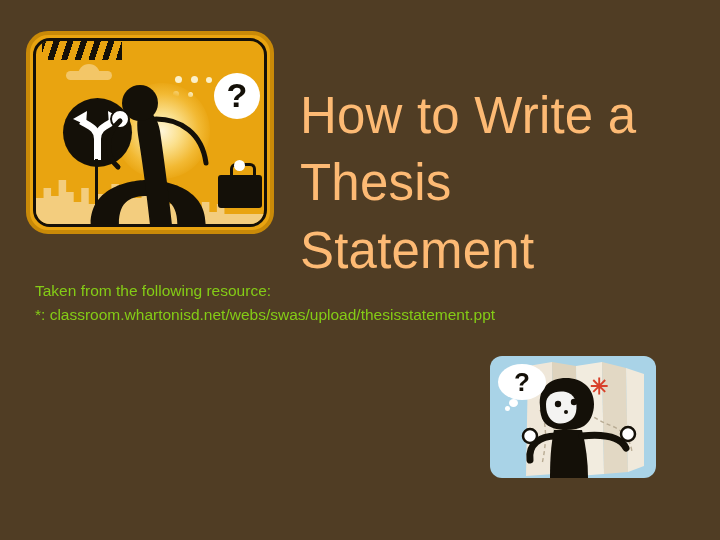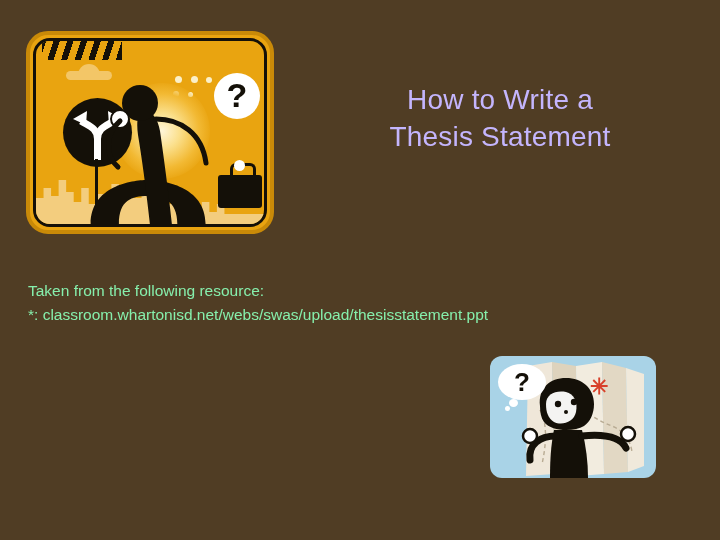--- a/index.html
+++ b/index.html
@@ -15,35 +15,34 @@
     overflow: hidden;
     font-family: "Liberation Sans", sans-serif;
   }
 
   
   #title {
     position: absolute;
     left: 300px;
     top: 82px;
     width: 400px;
-    text-align: center;
-    color: #c4b5fd;
-    font-size: 28px;
+    color: #fdba74;
+    font-size: 51px;
     line-height: 1.32;
     font-weight: 400;
     letter-spacing: 0.2px;
     white-space: pre-line;
   }
 
   
   #body-text {
     position: absolute;
-    left: 28px;
+    left: 35px;
     top: 279px;
-    color: #86efac;
+    color: #84cc16;
     font-size: 15.5px;
     line-height: 1.58;
   }
   #body-text .line { white-space: nowrap; }
   #body-text b { font-weight: normal; }
 
   
   #left-illus {
     position: absolute;
     left: 26px;

